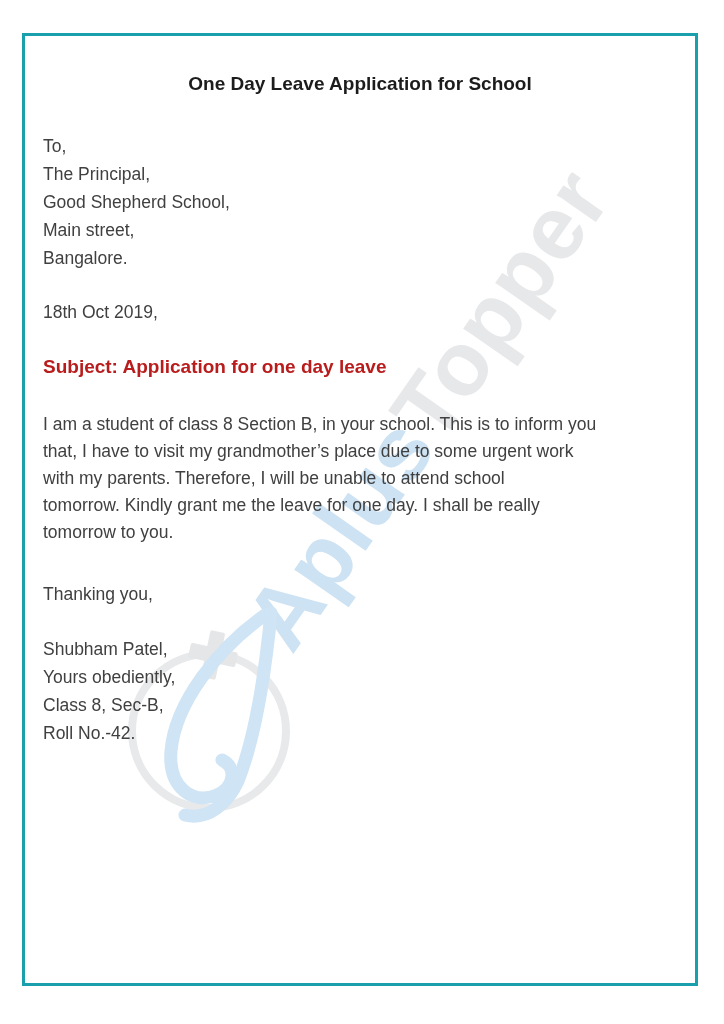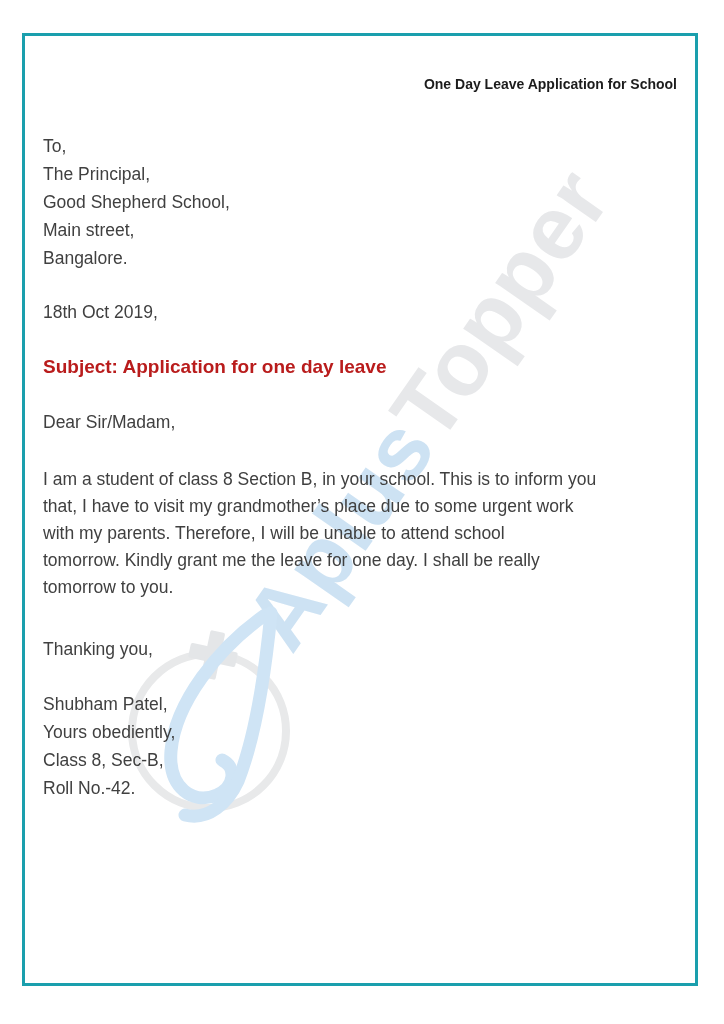--- a/index.html
+++ b/index.html
@@ -48,24 +48,24 @@
   }
   
   .content {
     position: relative;
     z-index: 1;
     padding: 36px 18px 0 18px;
     color: #404040;
     font-size: 17.5px;
   }
   .title {
-    font-size: 14px;
+    font-size: 19px;
     font-weight: bold;
     color: #1c1c1c;
-    text-align: right;
+    text-align: center;
     line-height: 24px;
   }
   .line { line-height: 28px; }
   .recipient { margin-top: 36px; }
   .date-line { margin-top: 26px; line-height: 28px; }
   .subject-line {
     margin-top: 27px;
     font-size: 19px;
     font-weight: bold;
     color: #b91c1c;
@@ -108,21 +108,20 @@
         <div class="line">The Principal,</div>
         <div class="line">Good Shepherd School,</div>
         <div class="line">Main street,</div>
         <div class="line">Bangalore.</div>
       </div>
 
       <div class="date-line">18th Oct 2019,</div>
 
       <div class="subject-line">Subject: Application for one day leave</div>
 
-      <div class="salutation-line">Dear Sir/Madam,</div>
 
       <div class="body-par">
         <div class="line">I am a student of class 8 Section B, in your school. This is to inform you</div>
         <div class="line">that, I have to visit my grandmother’s place due to some urgent work</div>
         <div class="line">with my parents. Therefore, I will be unable to attend school</div>
         <div class="line">tomorrow. Kindly grant me the leave for one day. I shall be really</div>
         <div class="line">tomorrow to you.</div>
       </div>
 
       <div class="closing-line">Thanking you,</div>

